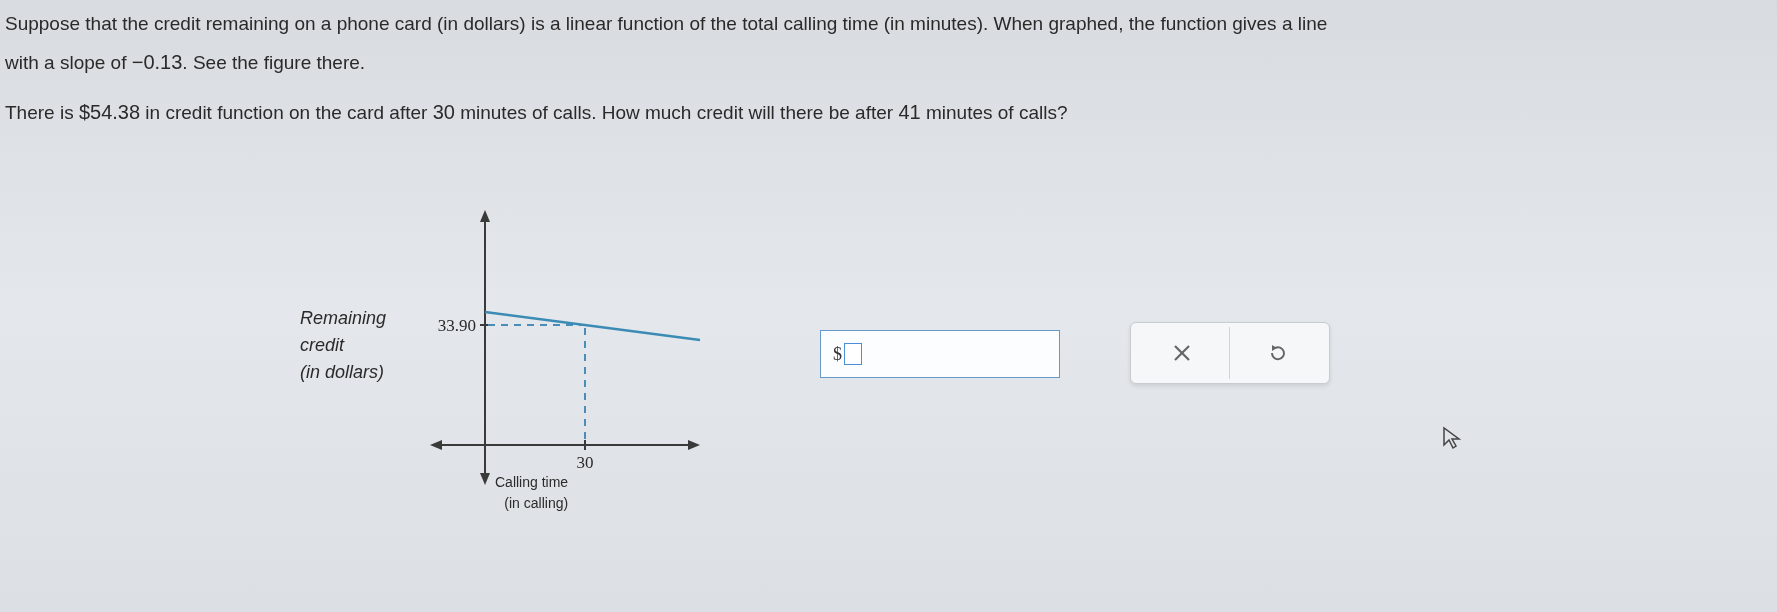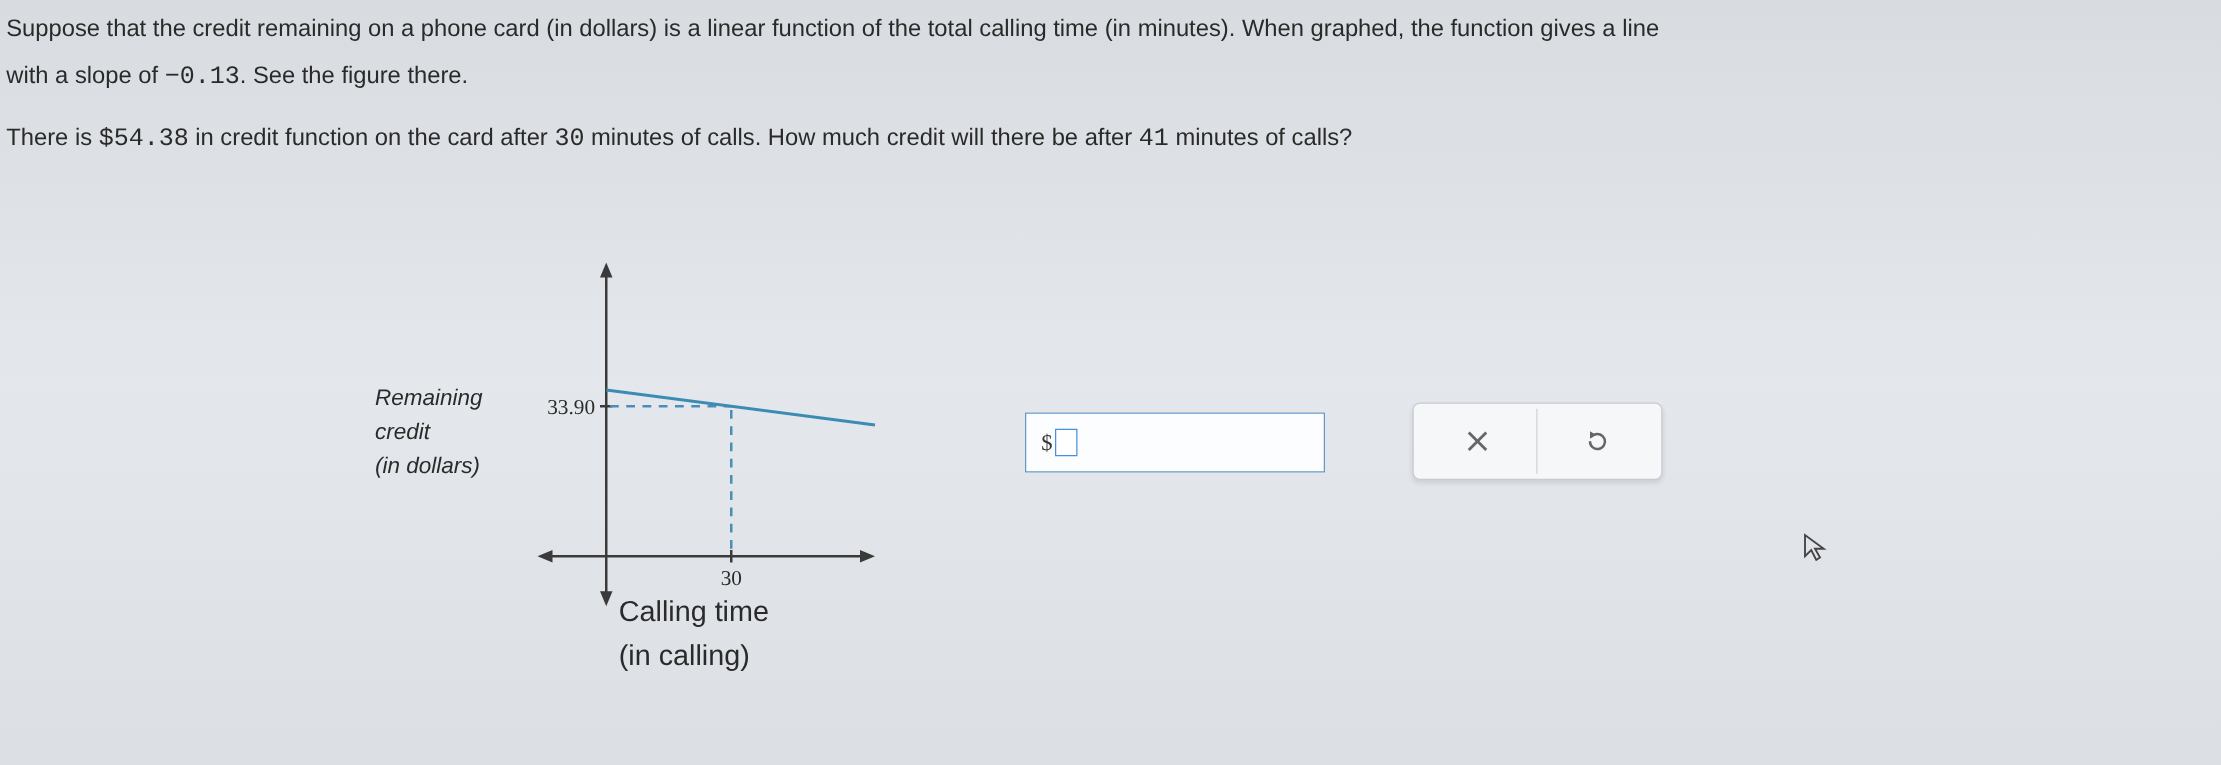--- a/index.html
+++ b/index.html
@@ -23,21 +23,21 @@
       margin-bottom: 8px;
     }
     .problem-text2 {
       font-size: 19px;
       line-height: 1.5;
       color: #2a2a2a;
       margin-top: 20px;
       margin-bottom: 8px;
     }
     .math-num {
-      font-family: Liberation Mono, monospace;
+      font-family: Liberation Sans, sans-serif;
       font-size: 20px;
     }
     .figure-area {
       position: absolute;
       top: 200px;
       left: 300px;
       width: 450px;
       height: 350px;
     }
     .y-label {
@@ -52,23 +52,23 @@
     }
     .graph-svg {
       position: absolute;
       top: 0;
       left: 130px;
     }
     .x-label {
       position: absolute;
       top: 272px;
       left: 195px;
-      font-size: 23px;
-      color: #2a2a2a;
-      text-align: left;
+      font-size: 14px;
+      color: #2a2a2a;
+      text-align: right;
       line-height: 1.5;
     }
     .answer-box {
       position: absolute;
       top: 330px;
       left: 820px;
       width: 240px;
       height: 48px;
       background: #fcfdfe;
       border: 1px solid #6698c8;

